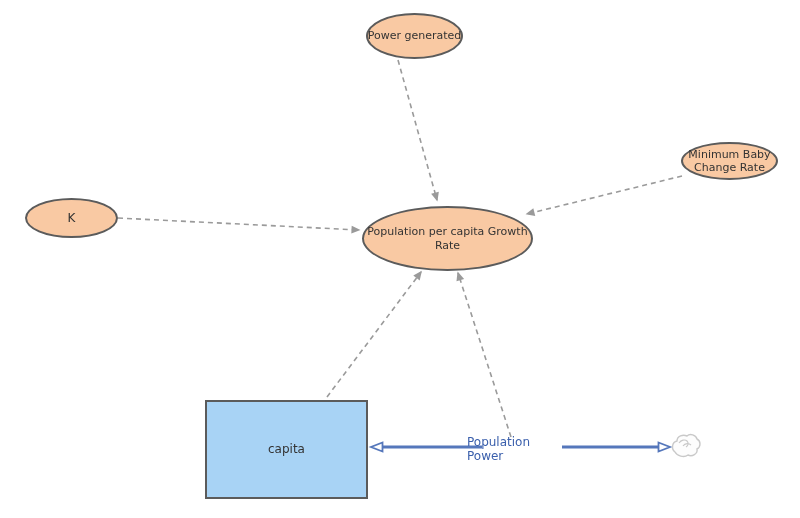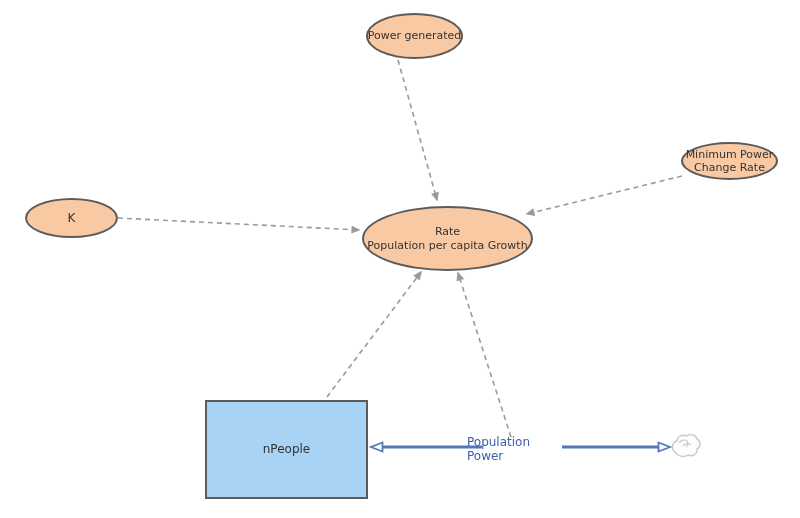--- a/index.html
+++ b/index.html
@@ -107,38 +107,38 @@
       <path class="cloud-detail" d="M679,443 C681,440 685,439 687,441 M683,446 C685,443 689,443 691,445 M687,441 C689,443 688,446 686,447"></path>
     </g>
   </svg>
 
   <div class="node variable" style="left:342px; top:13px; width:97px; height:46px;margin-left:24px;">
     <span class="line">Power generated</span>
   </div>
 
   <div class="node variable" style="left:681px; top:142px; width:97px; height:38px;">
     <span>
-      <span class="line">Minimum Power</span>
+      <span class="line">Minimum Baby</span>
       <span class="line">Change Rate</span>
     </span>
   </div>
 
   <div class="node variable" style="left:25px; top:198px; width:93px; height:40px; font-size:12px;">
     <span class="line">K</span>
   </div>
 
   <div class="node variable" style="left:362px; top:206px; width:171px; height:65px;">
     <span>
+      <span class="line">Population per capita Growth</span>
       <span class="line">Rate</span>
-      <span class="line">Population per capita Growth</span>
     </span>
   </div>
 
   <div class="node stock" style="left:205px; top:400px; width:163px; height:99px;">
-    <span class="line">nPeople</span>
+    <span class="line">capita</span>
   </div>
 
   <div class="flow-label" style="left:467px; top:435px; width:106px;">
     <span class="line">Population</span>
     <span class="line">Power</span>
   </div>
 
 </div>
 
 </body></html>

